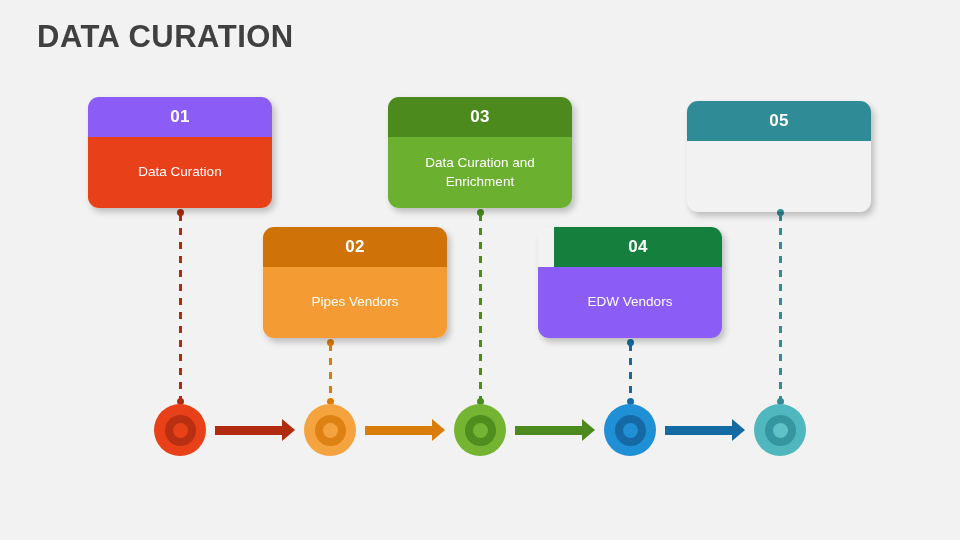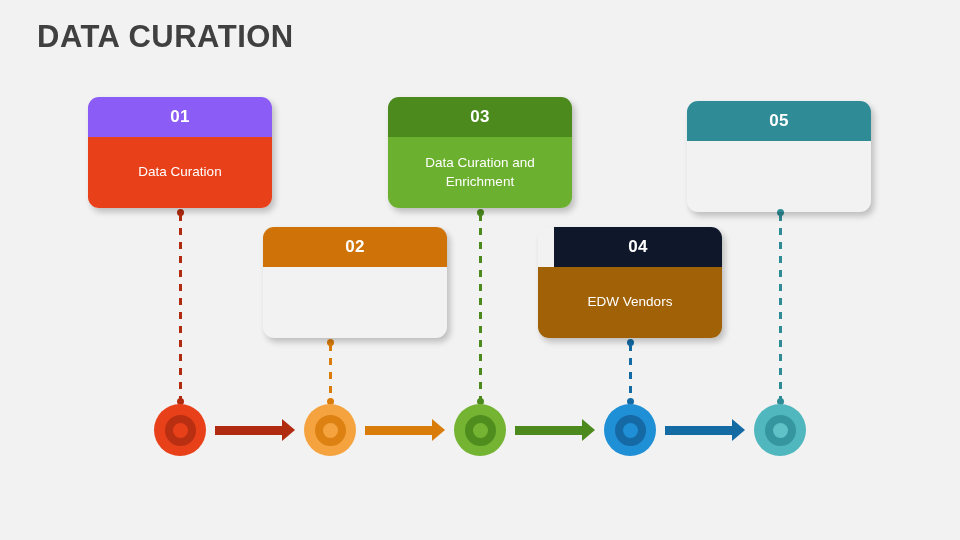--- a/index.html
+++ b/index.html
@@ -176,34 +176,37 @@
           <span class="card-num">01</span>
         </div>
         <div class="card-body" style="background: rgb(232, 65, 26);">
           <span class="card-label">Data Curation</span>
         </div>
       </div>
       <div class="card" style="left: 239px; top: 227px; margin-left: 24px;">
         <div class="card-head" style="background: rgb(207, 114, 8);">
           <span class="card-num">02</span>
         </div>
+        <div class="card-body" style="background: rgb(245, 155, 51);">
+          <span class="card-label">Pipes Vendors</span>
+        </div>
       </div>
       <div class="card" style="left: 388px; top: 97px;">
         <div class="card-head" style="background: rgb(77, 138, 30);">
           <span class="card-num">03</span>
         </div>
         <div class="card-body" style="background: rgb(108, 176, 47); align-items: center;">
           <span class="card-label">Data Curation and Enrichment</span>
         </div>
       </div>
       <div class="card" style="left: 538px; top: 227px;">
-        <div class="card-head" style="background: #0f172a; margin-left: 16px;">
+        <div class="card-head" style="background: #15803d; margin-left: 16px;">
           <span class="card-num">04</span>
         </div>
-        <div class="card-body" style="background: #a16207;">
+        <div class="card-body" style="background: #8b5cf6;">
           <span class="card-label">EDW Vendors</span>
         </div>
       </div>
       <div class="card" style="left: 687px; top: 101px;">
         <div class="card-head" style="background: rgb(47, 139, 149);">
           <span class="card-num">05</span>
         </div>
       </div>
     </div>
   <div id="node-layer">

